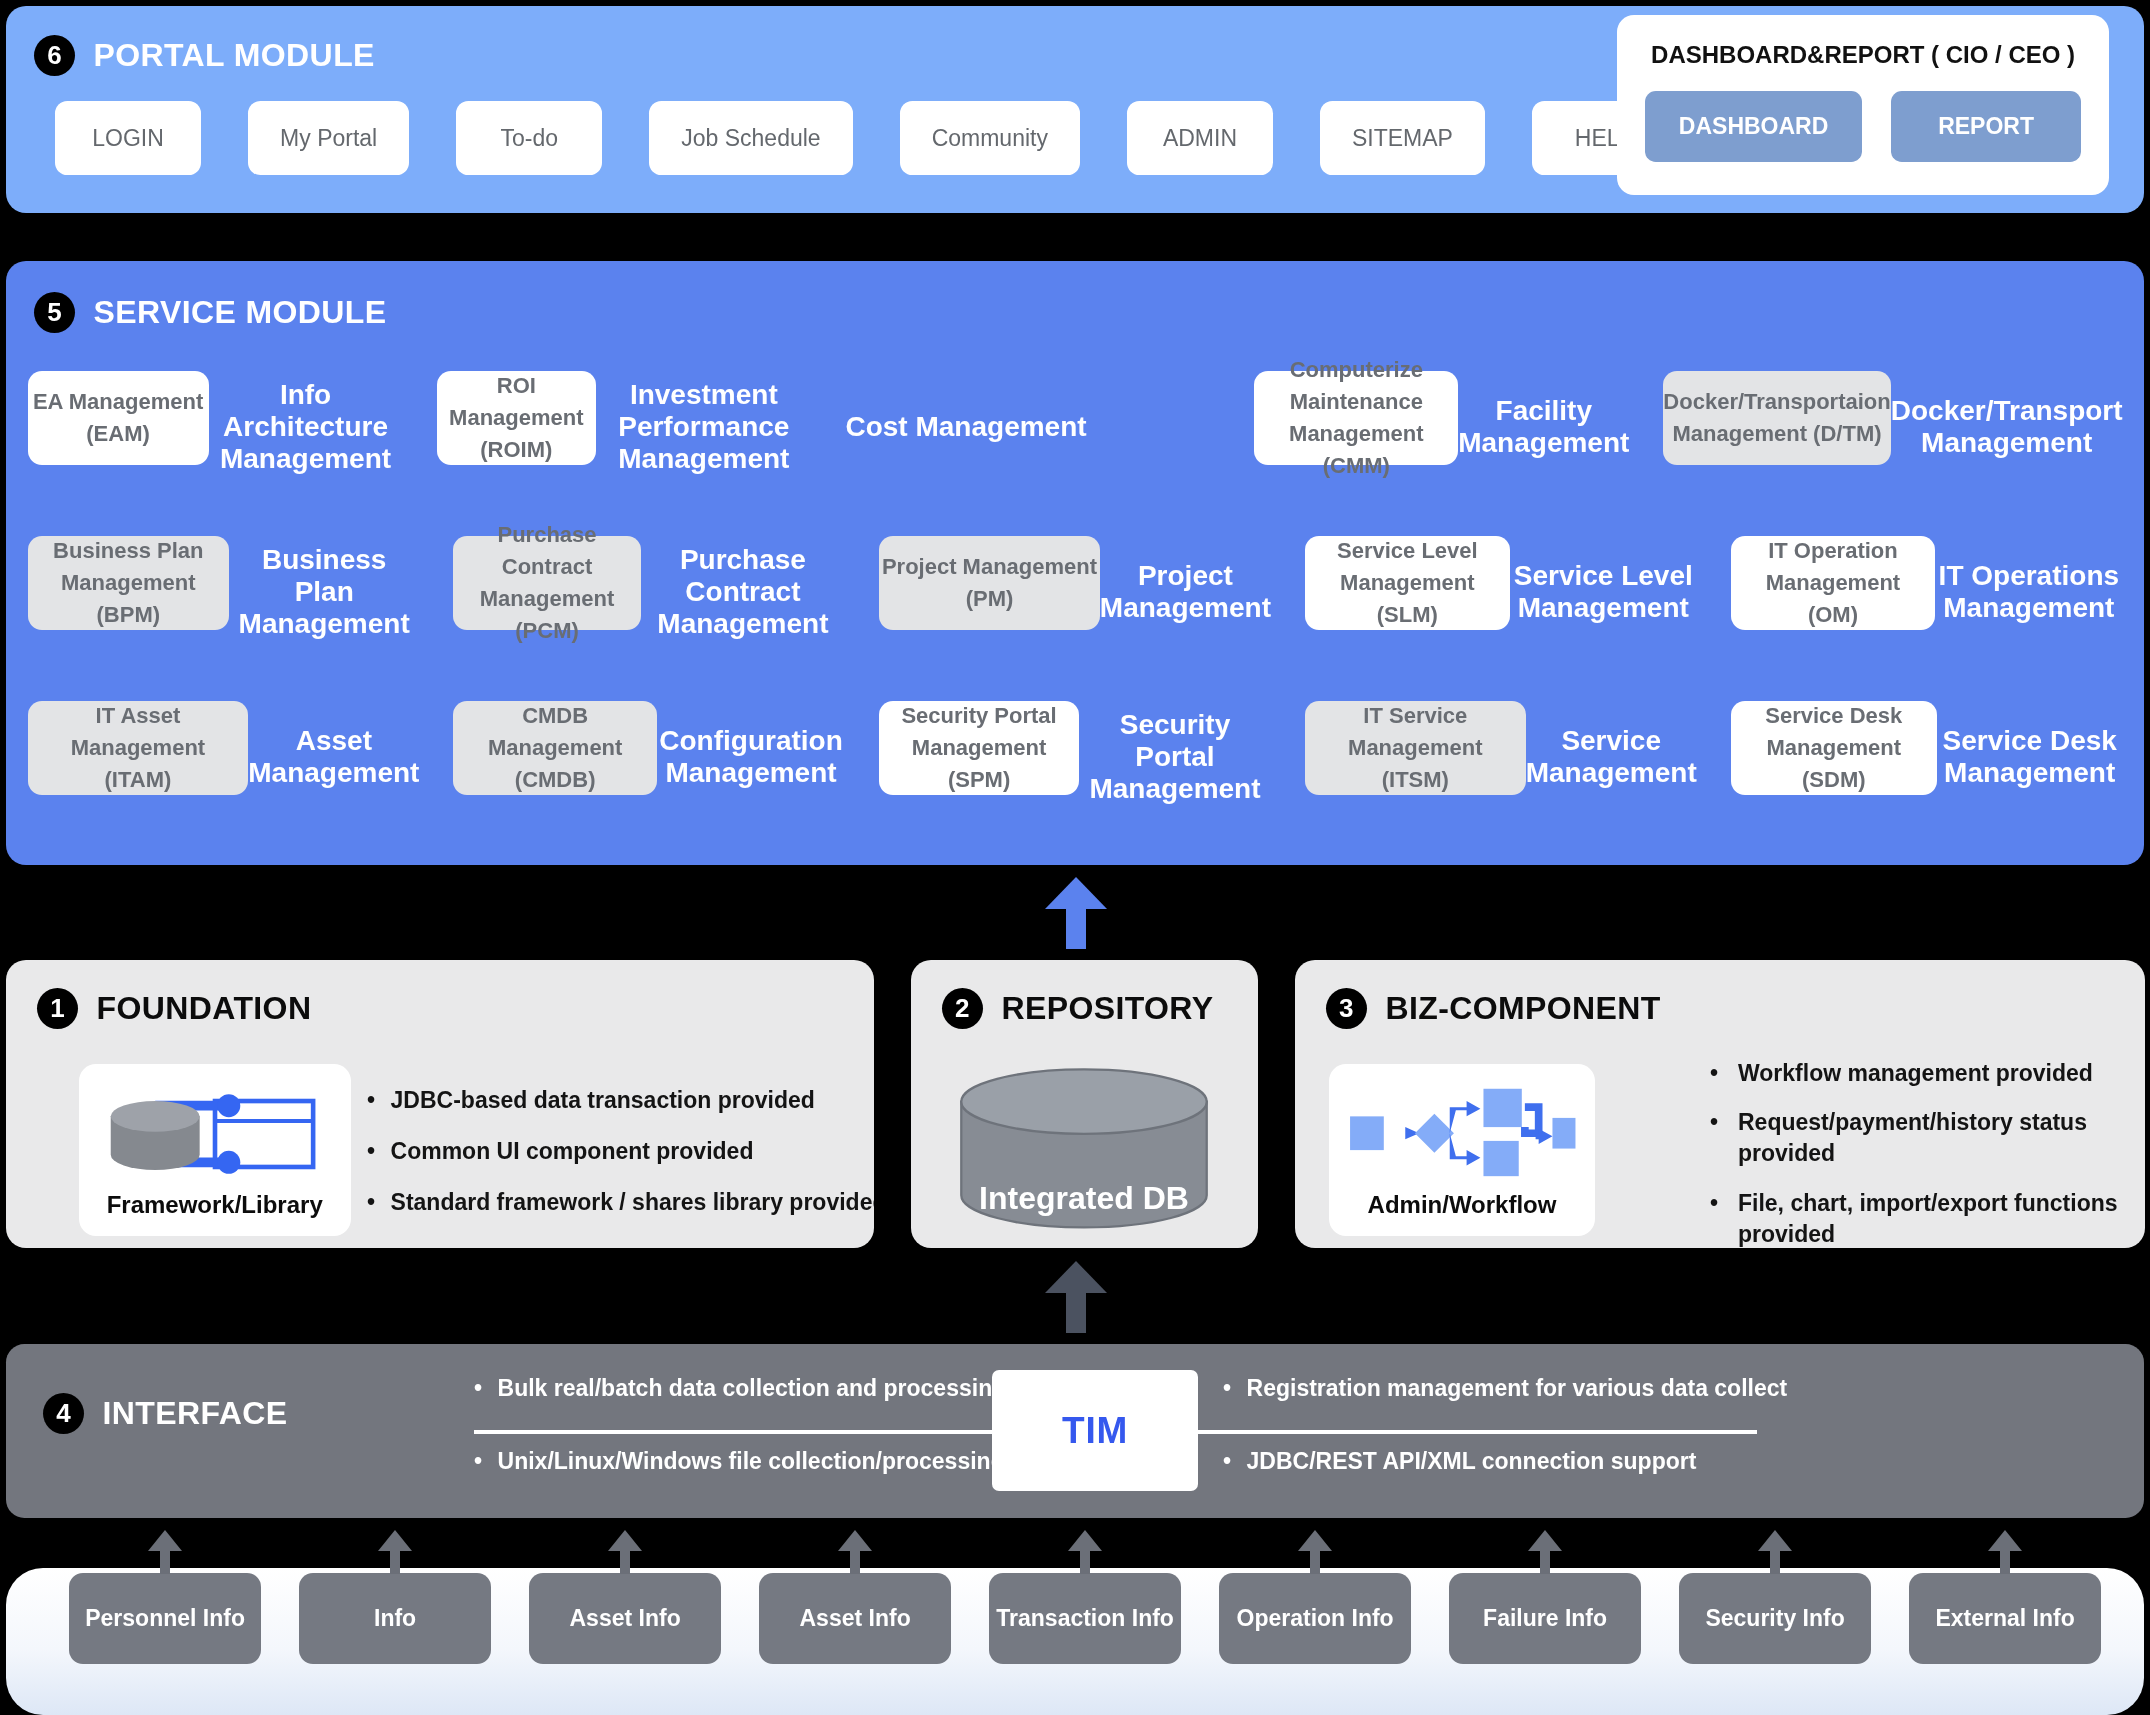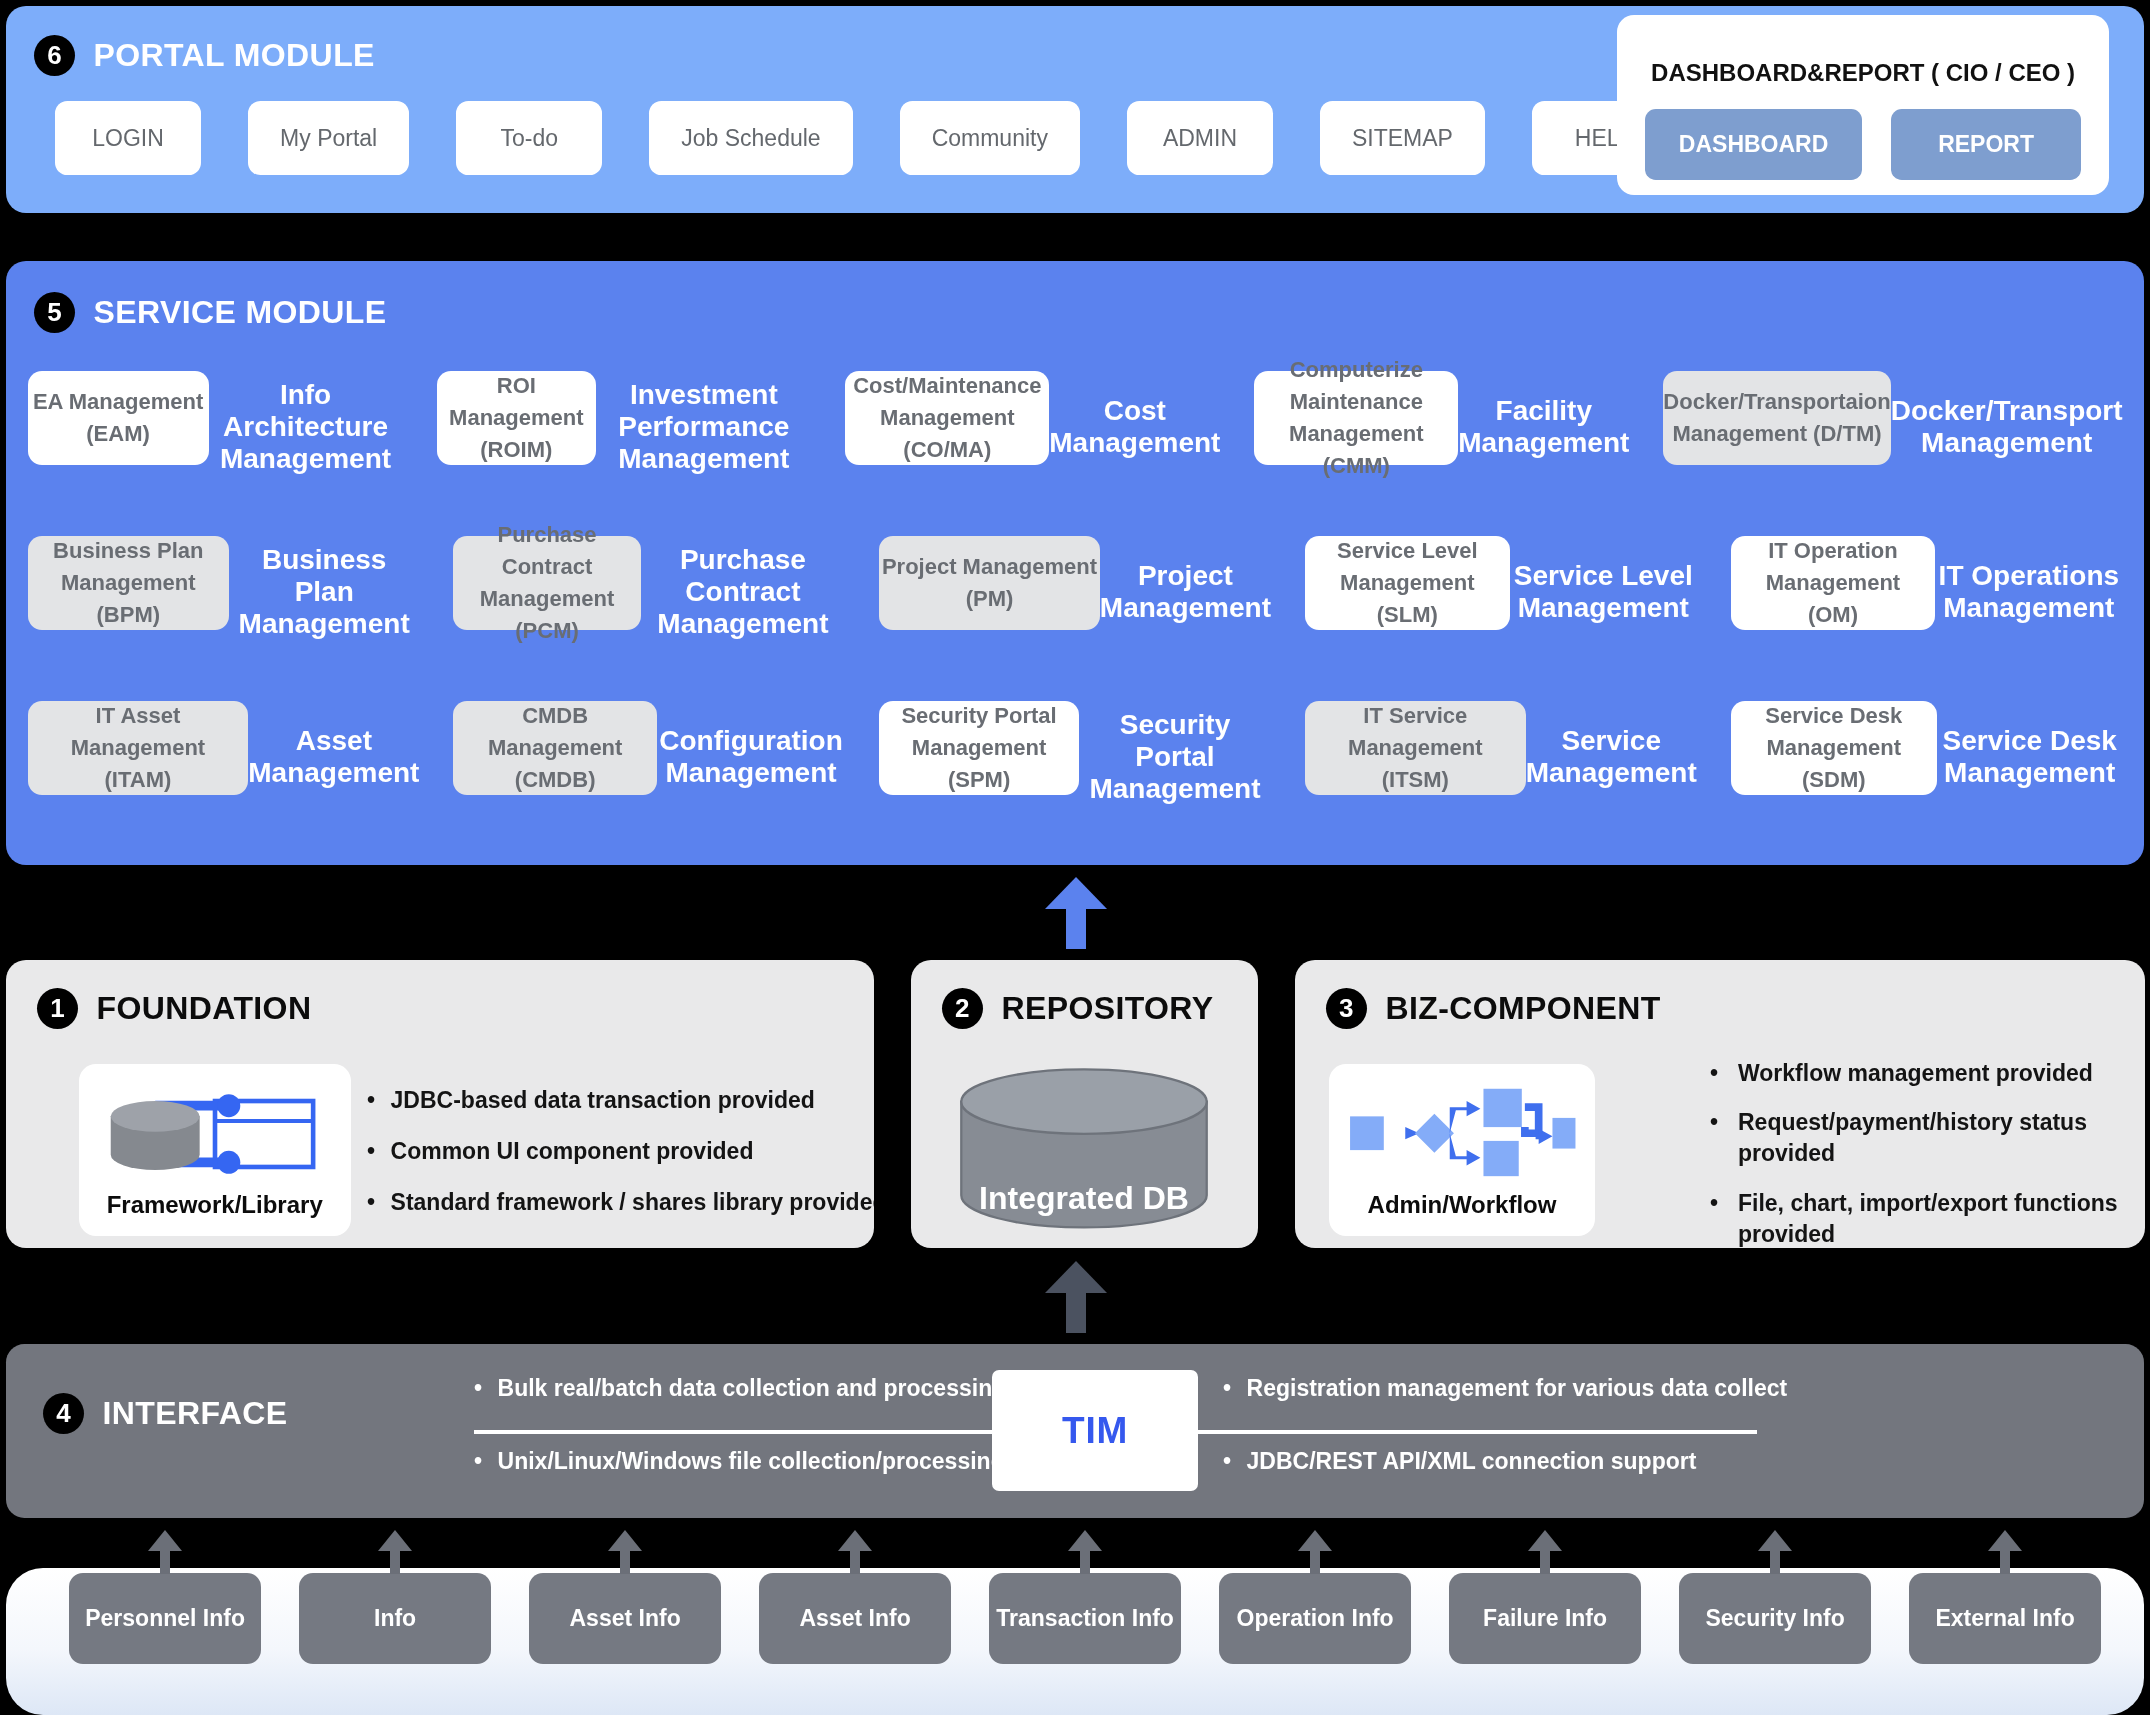--- a/index.html
+++ b/index.html
@@ -11,21 +11,21 @@
            align-items:center; justify-content:center; font-weight:bold; font-size:26px; flex:none; }
   .section-title { display:flex; align-items:center; gap:18.4px; font-weight:bold; font-size:32px; letter-spacing:0.4px; }
 
   
   .portal { left:6.1px; top:6.1px; width:2138px; height:207px; background:#7dadfa; }
   .portal .section-title { position:absolute; left:28px; top:29px; color:#fff; }
   .portal-btns { position:absolute; left:49px; top:95px; display:flex; gap:47px; }
   .pbtn { background:#fff; border-radius:12.3px; color:#64686d; font-size:23px; height:74px; min-width:146px;
           padding:0 32px; display:flex; align-items:center; justify-content:center; }
   .dashbox { position:absolute; left:1611px; top:9.2px; width:492px; height:180px; background:#fff; border-radius:17px; }
-  .dashbox-title { margin-top:44px; text-align:center; font-weight:bold; font-size:24px; color:#111; }
+  .dashbox-title { margin-top:26px; text-align:center; font-weight:bold; font-size:24px; color:#111; }
   .dashbox-btns { margin-top:21.5px; display:flex; justify-content:center; gap:29px; }
   .dbtn { background:#7e9ecf; color:#fff; font-weight:bold; font-size:23px; border-radius:10.8px;
           height:71px; display:flex; align-items:center; justify-content:center; }
   .dbtn.w1 { width:217px; } .dbtn.w2 { width:190px; }
 
   
   .service { left:6.1px; top:261px; width:2138px; height:604px; background:#5b82ee; }
   .service .section-title { position:absolute; left:28px; top:31px; color:#fff; }
   .srow { position:absolute; left:21.5px; right:21.5px; display:flex; gap:34px; }
   .srow.r1 { top:100px; } .srow.r2 { top:265px; } .srow.r3 { top:430px; }
@@ -144,24 +144,20 @@
         <div class="slabel">Info Architecture Management</div>
       </div>
       <div class="scell">
         <div class="scard">
           <span>ROI Management</span>
           <span>(ROIM)</span>
         </div>
         <div class="slabel">Investment Performance Management</div>
       </div>
       <div class="scell">
-        <div class="scard">
-          <span>Cost/Maintenance</span>
-          <span>Management (CO/MA)</span>
-        </div>
         <div class="slabel">Cost Management</div>
       </div>
       <div class="scell">
         <div class="scard">
           <span>Computerize Maintenance</span>
           <span>Management (CMM)</span>
         </div>
         <div class="slabel">Facility Management</div>
       </div>
       <div class="scell">

